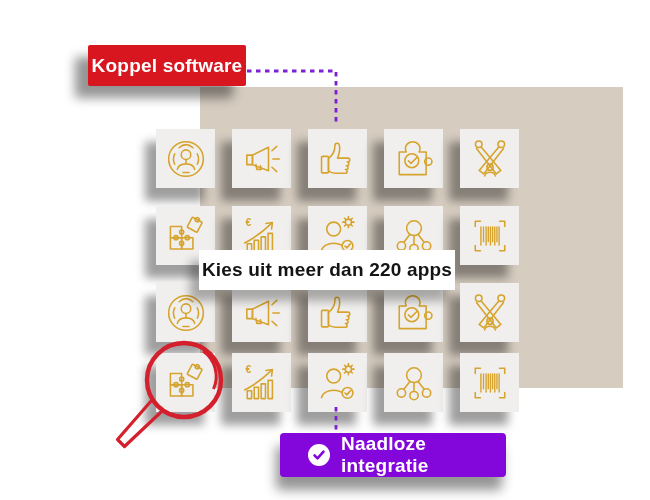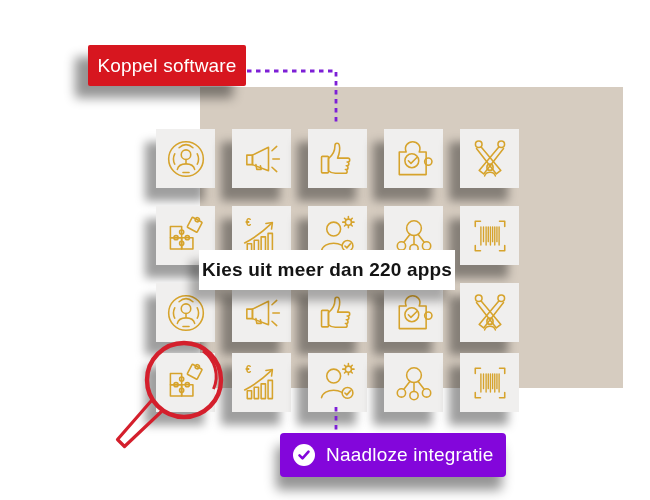--- a/index.html
+++ b/index.html
@@ -30,30 +30,30 @@
     position:absolute;left:199px;top:250px;width:256px;height:40px;
     background:var(--c-white,#fff);z-index:4;
     display:flex;align-items:center;justify-content:center;
     box-shadow:-9px 11px 9px rgba(0,0,0,0.30);
   }
   .banner span{
     color:var(--c-text,#141414);font-size:19px;font-weight:600;letter-spacing:0.2px;
   }
   .badge{
     position:absolute;z-index:7;display:flex;align-items:center;
-    color:var(--c-white,#fff);font-weight:400;font-size:19px;letter-spacing:0.2px;
+    color:var(--c-white,#fff);font-weight:700;font-size:19px;letter-spacing:0.2px;
   }
   .badge-red{
     left:88px;top:45px;width:158px;height:41px;border-radius:2px;
     background:var(--c-red,#D7161F);justify-content:center;
     box-shadow:-13px 12px 11px rgba(0,0,0,0.42);
   }
   .badge-purple{
     left:280px;top:433px;width:226px;height:44px;border-radius:4px;
-    background:var(--c-purple,#8306DB);gap:11px;padding-left:13px;box-sizing:border-box;
+    background:var(--c-purple,#8306DB);gap:11px;padding-left:28px;box-sizing:border-box;
     box-shadow:-4px 13px 12px rgba(0,0,0,0.42);
   }
   .check-icon{width:22px;height:22px;flex:0 0 auto;}
   #overlay{
     position:absolute;left:0;top:0;width:650px;height:500px;z-index:8;
     pointer-events:none;
   }
   .dotted{
     stroke:var(--c-dotted,#7D1FD6);stroke-width:2.8;fill:none;
     stroke-dasharray:4.5 4.5;

